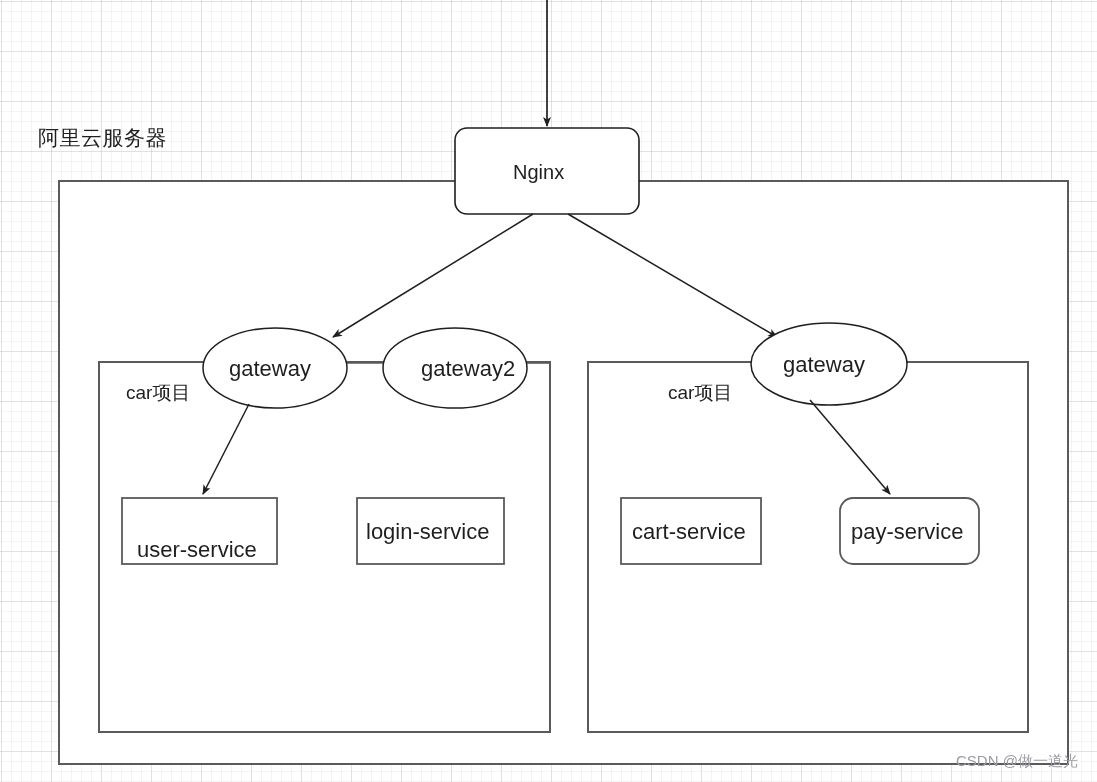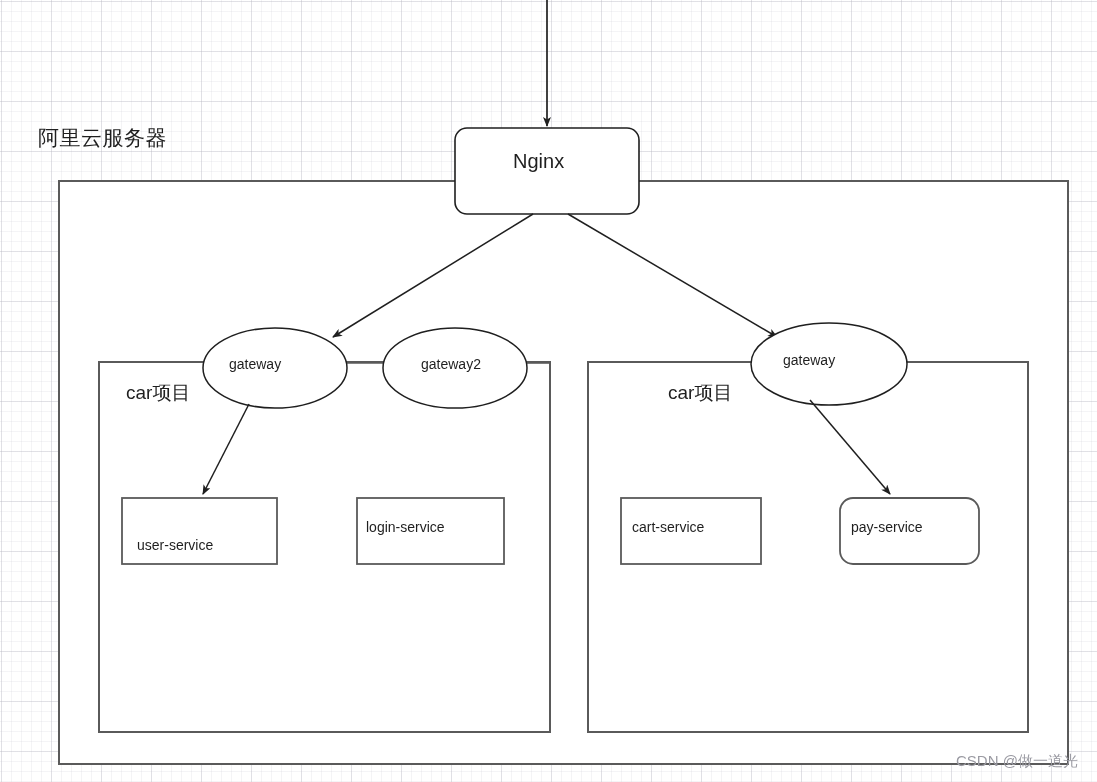--- a/index.html
+++ b/index.html
@@ -43,21 +43,21 @@
     -webkit-font-smoothing: antialiased;
   }
   .lbl-title {
     font-size: 21px;
     letter-spacing: 0.5px;
   }
   .lbl-group {
     font-size: 19px;
   }
   .lbl-node {
-    font-size: 14px;
+    font-size: 22px;
   }
   .lbl-nginx {
     font-size: 20px;
   }
   .watermark {
     position: absolute;
     font-size: 15px;
     color: #9a9aa2;
     white-space: nowrap;
   }
@@ -107,21 +107,21 @@
 
     <rect x="357" y="498" width="147" height="66" fill="#ffffff" stroke="#5a5a5a" stroke-width="1.8"></rect>
 
     <rect x="621" y="498" width="140" height="66" fill="#ffffff" stroke="#5a5a5a" stroke-width="1.8"></rect>
 
     <rect x="840" y="498" width="139" height="66" rx="13" ry="13" fill="#ffffff" stroke="#5a5a5a" stroke-width="1.8"></rect>
   </svg>
 
   <div class="node-text lbl-title" style="left:38px; top:124px;">阿里云服务器</div>
 
-  <div class="node-text lbl-nginx" style="left:513px; top:150px;">Nginx</div>
+  <div class="node-text lbl-nginx" style="left:513px; top:161px;">Nginx</div>
 
   <div class="node-text lbl-group" style="left:126px; top:380px;">car项目</div>
 
   <div class="node-text lbl-group" style="left:668px; top:380px;">car项目</div>
 
   <div class="node-text lbl-node" style="left:229px; top:356px;">gateway</div>
 
   <div class="node-text lbl-node" style="left:421px; top:356px;">gateway2</div>
 
   <div class="node-text lbl-node" style="left:783px; top:352px;">gateway</div>

